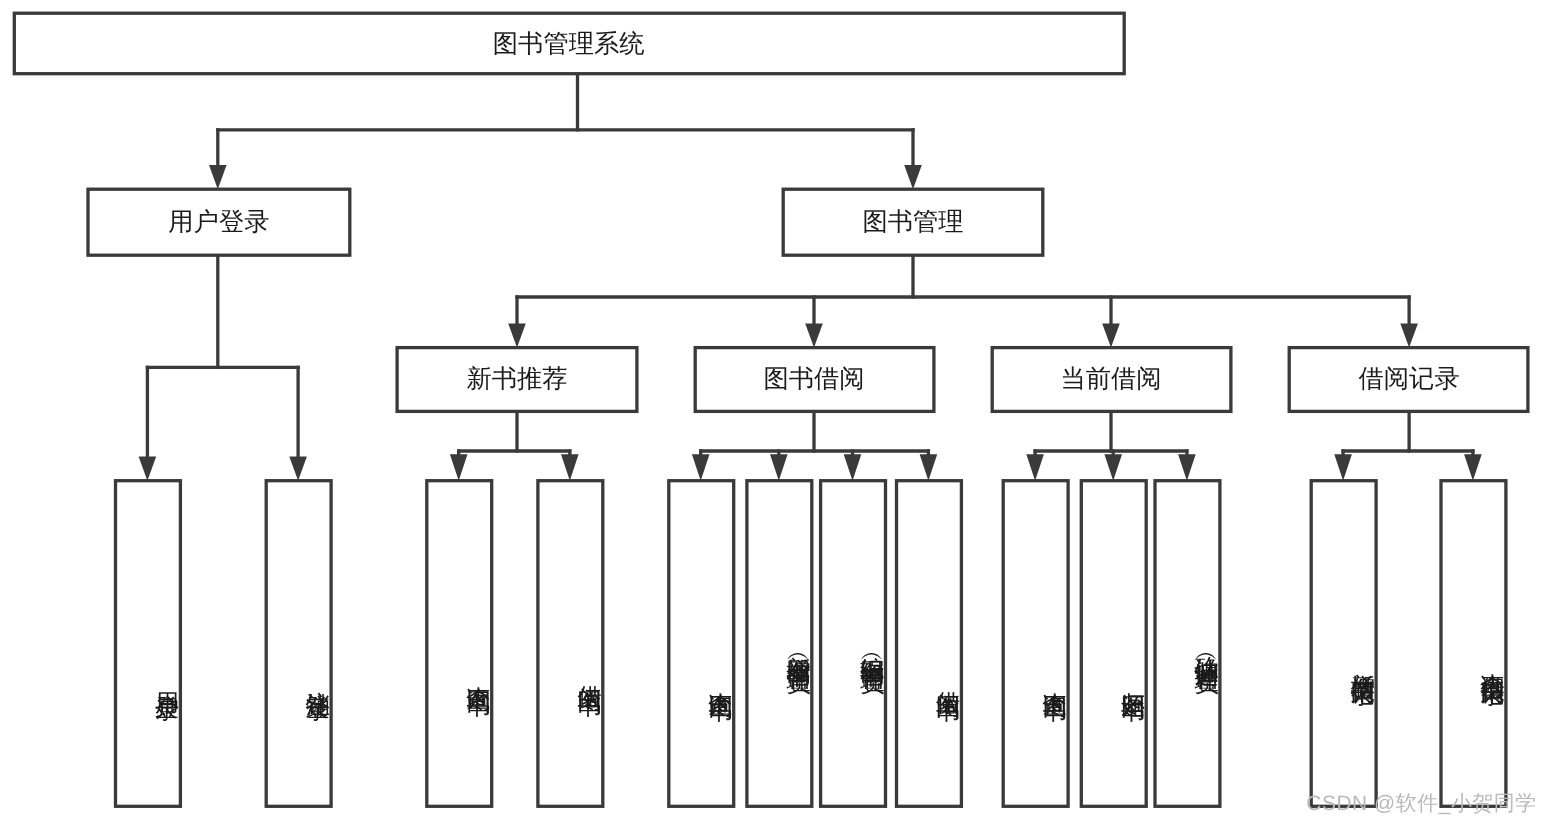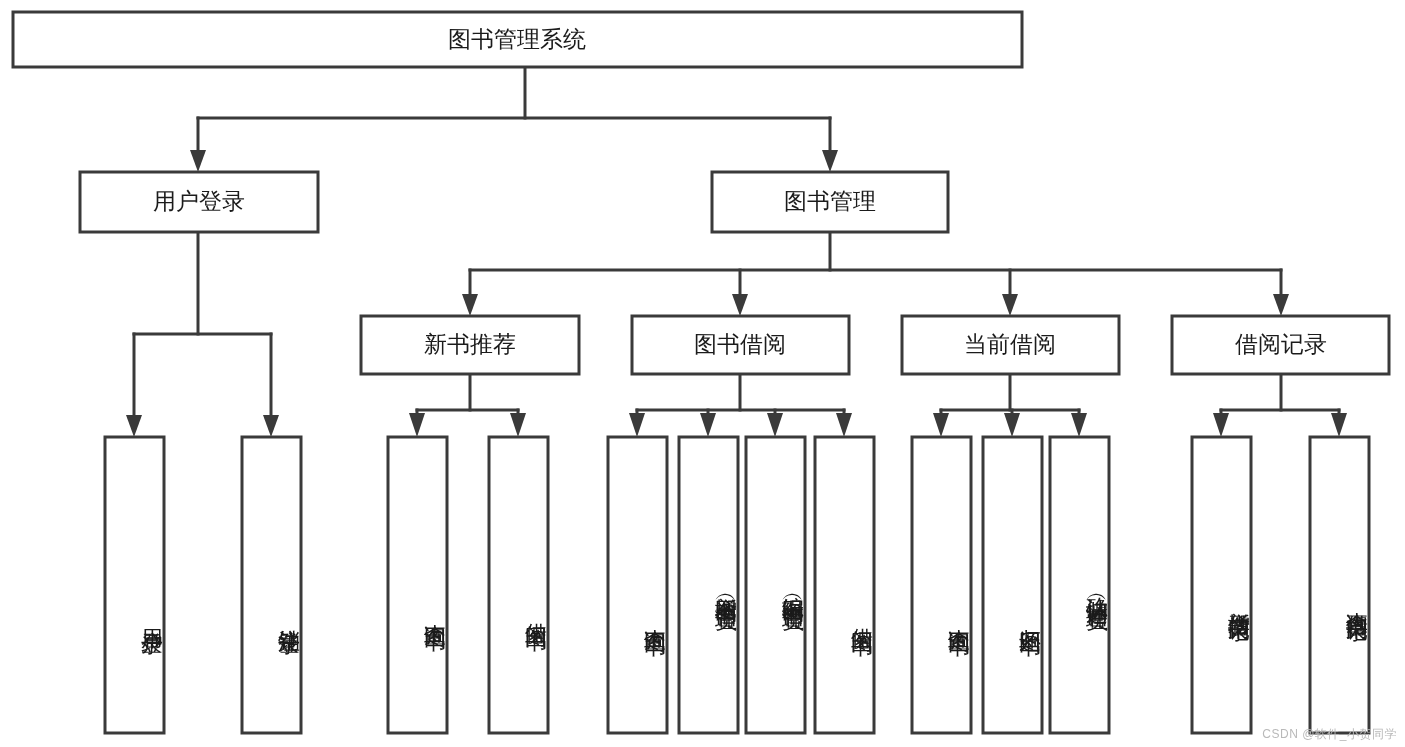--- a/index.html
+++ b/index.html
@@ -59,21 +59,21 @@
     justify-content: center;
     text-align: left;
     white-space: normal;
     pointer-events: none;
   }
   .watermark {
     position: absolute;
     right: 8px;
     bottom: 4px;
     font-family: "Liberation Sans", "DejaVu Sans", sans-serif;
-    font-size: 12px;
+    font-size: 19px;
     color: #b9b9b9;
     letter-spacing: 0.5px;
     white-space: nowrap;
   }
 </style>
 </head>
 <body>
 
 <svg id="chart" viewBox="0 0 1405 747">
 

